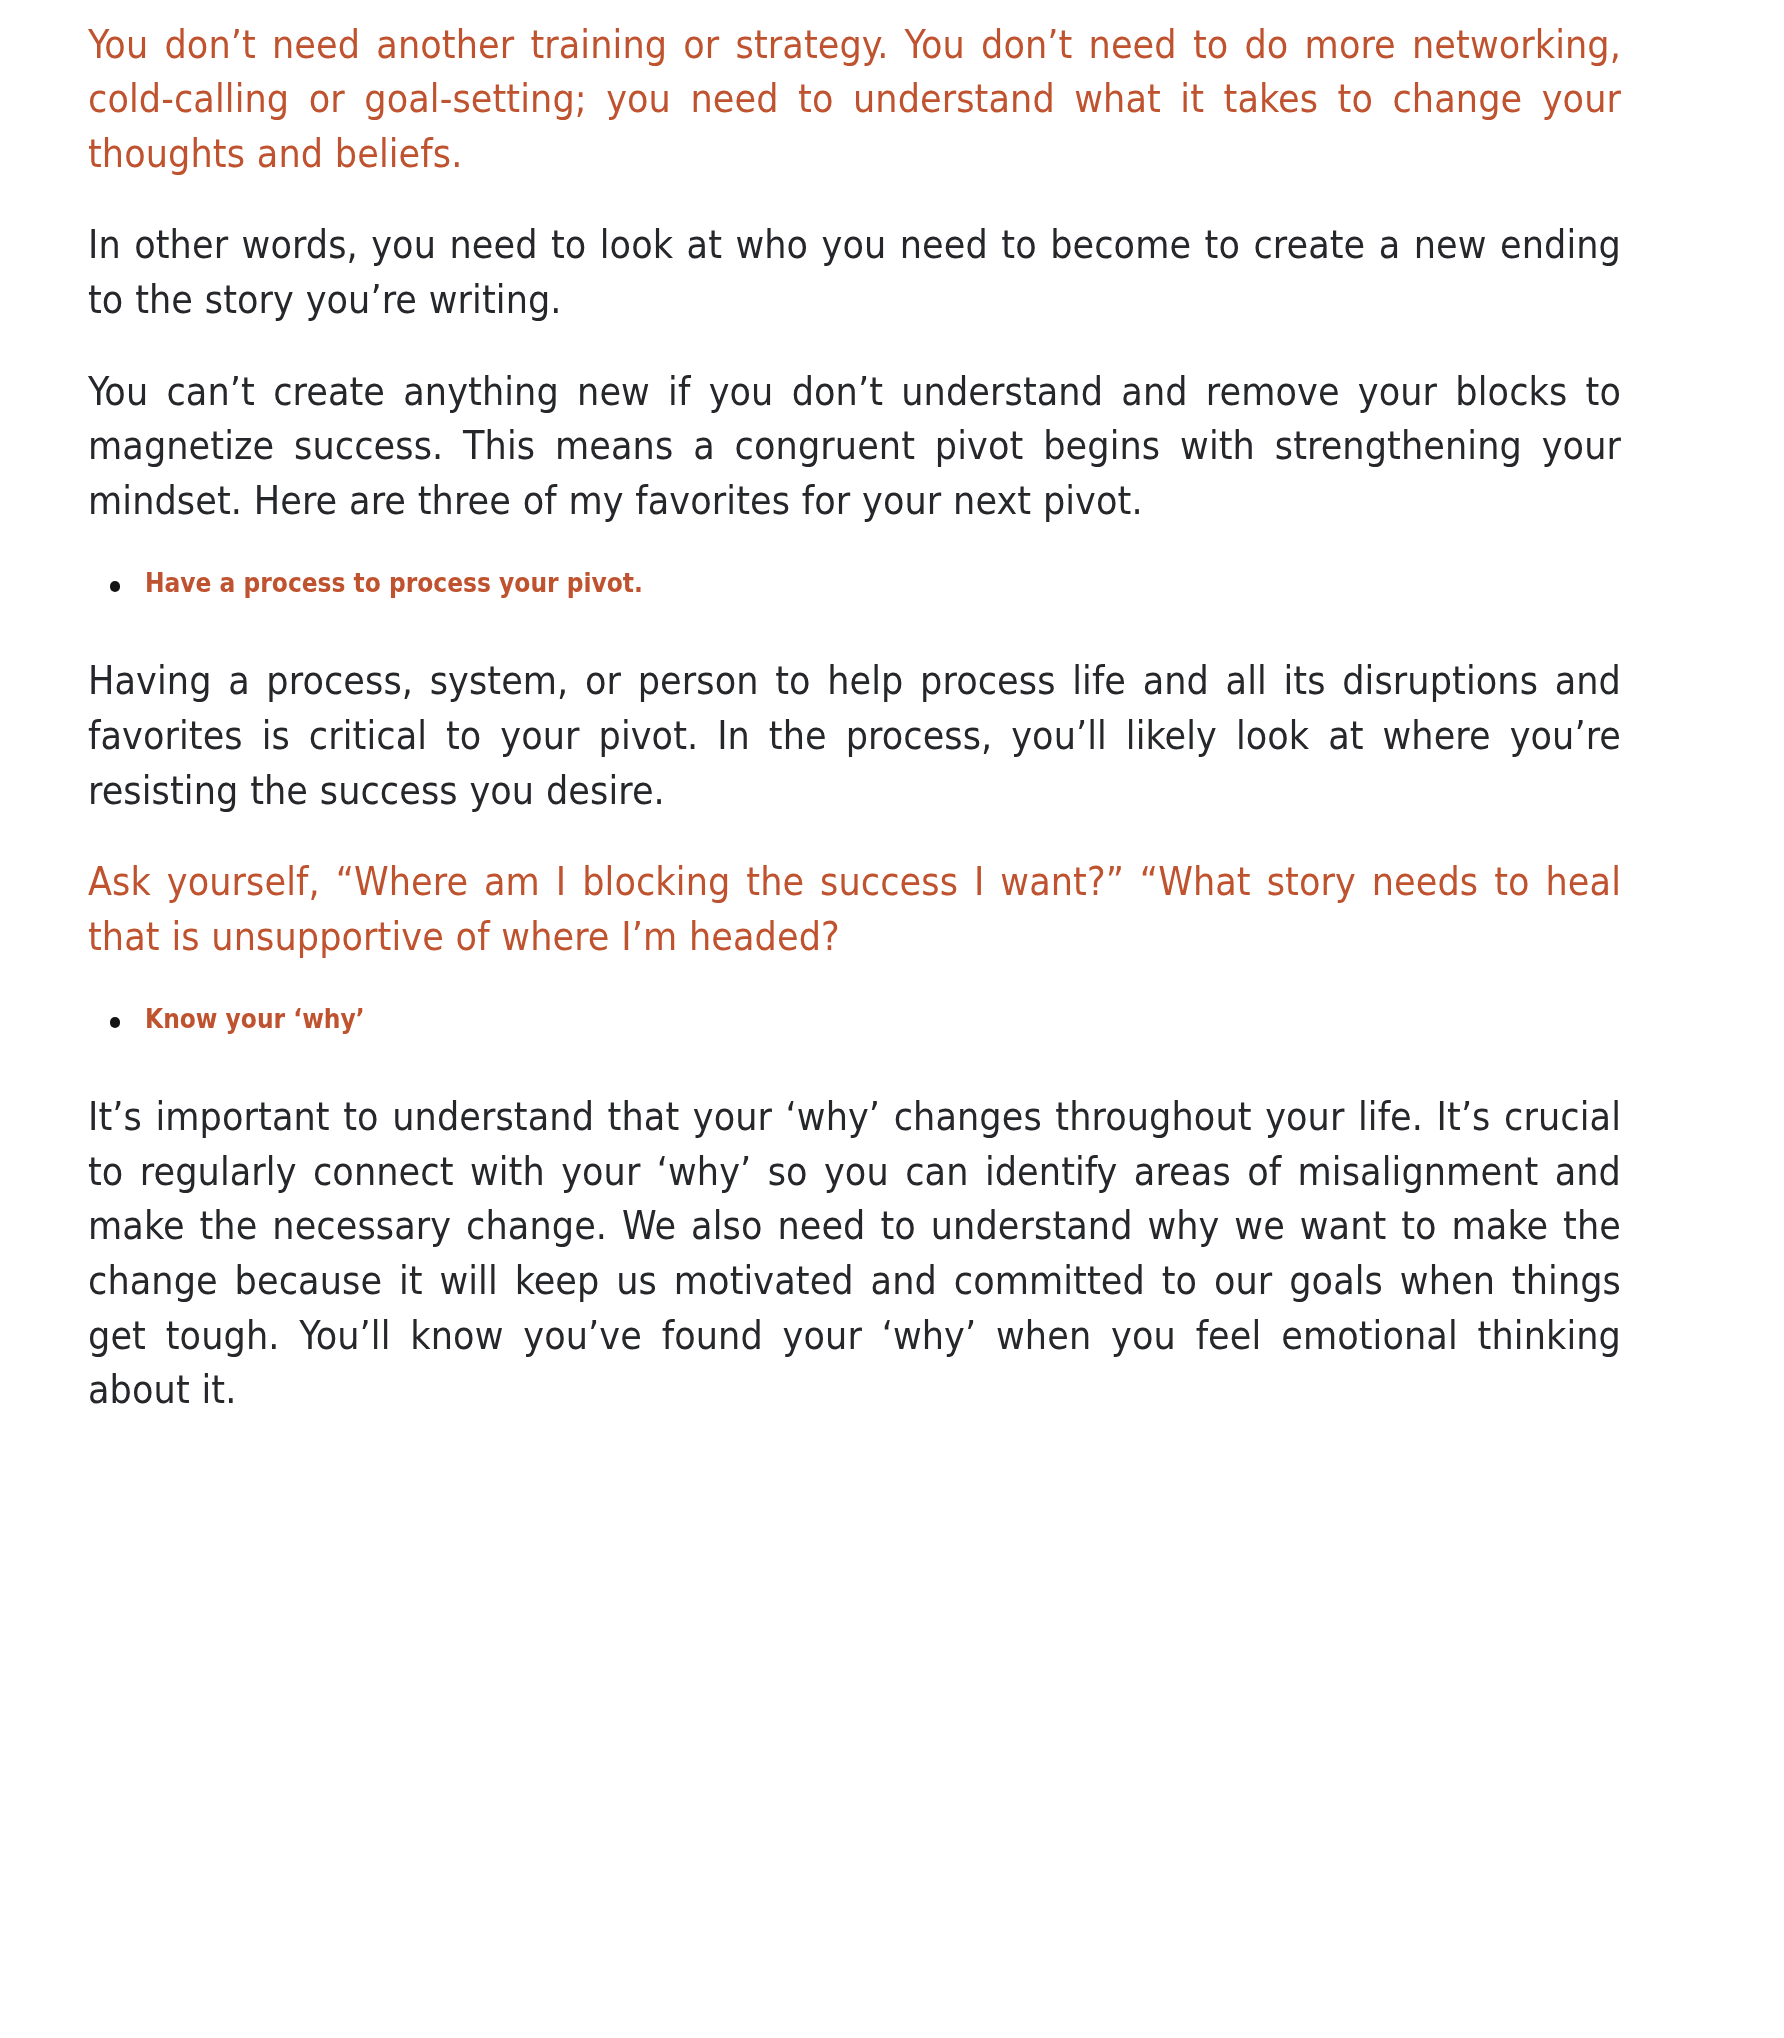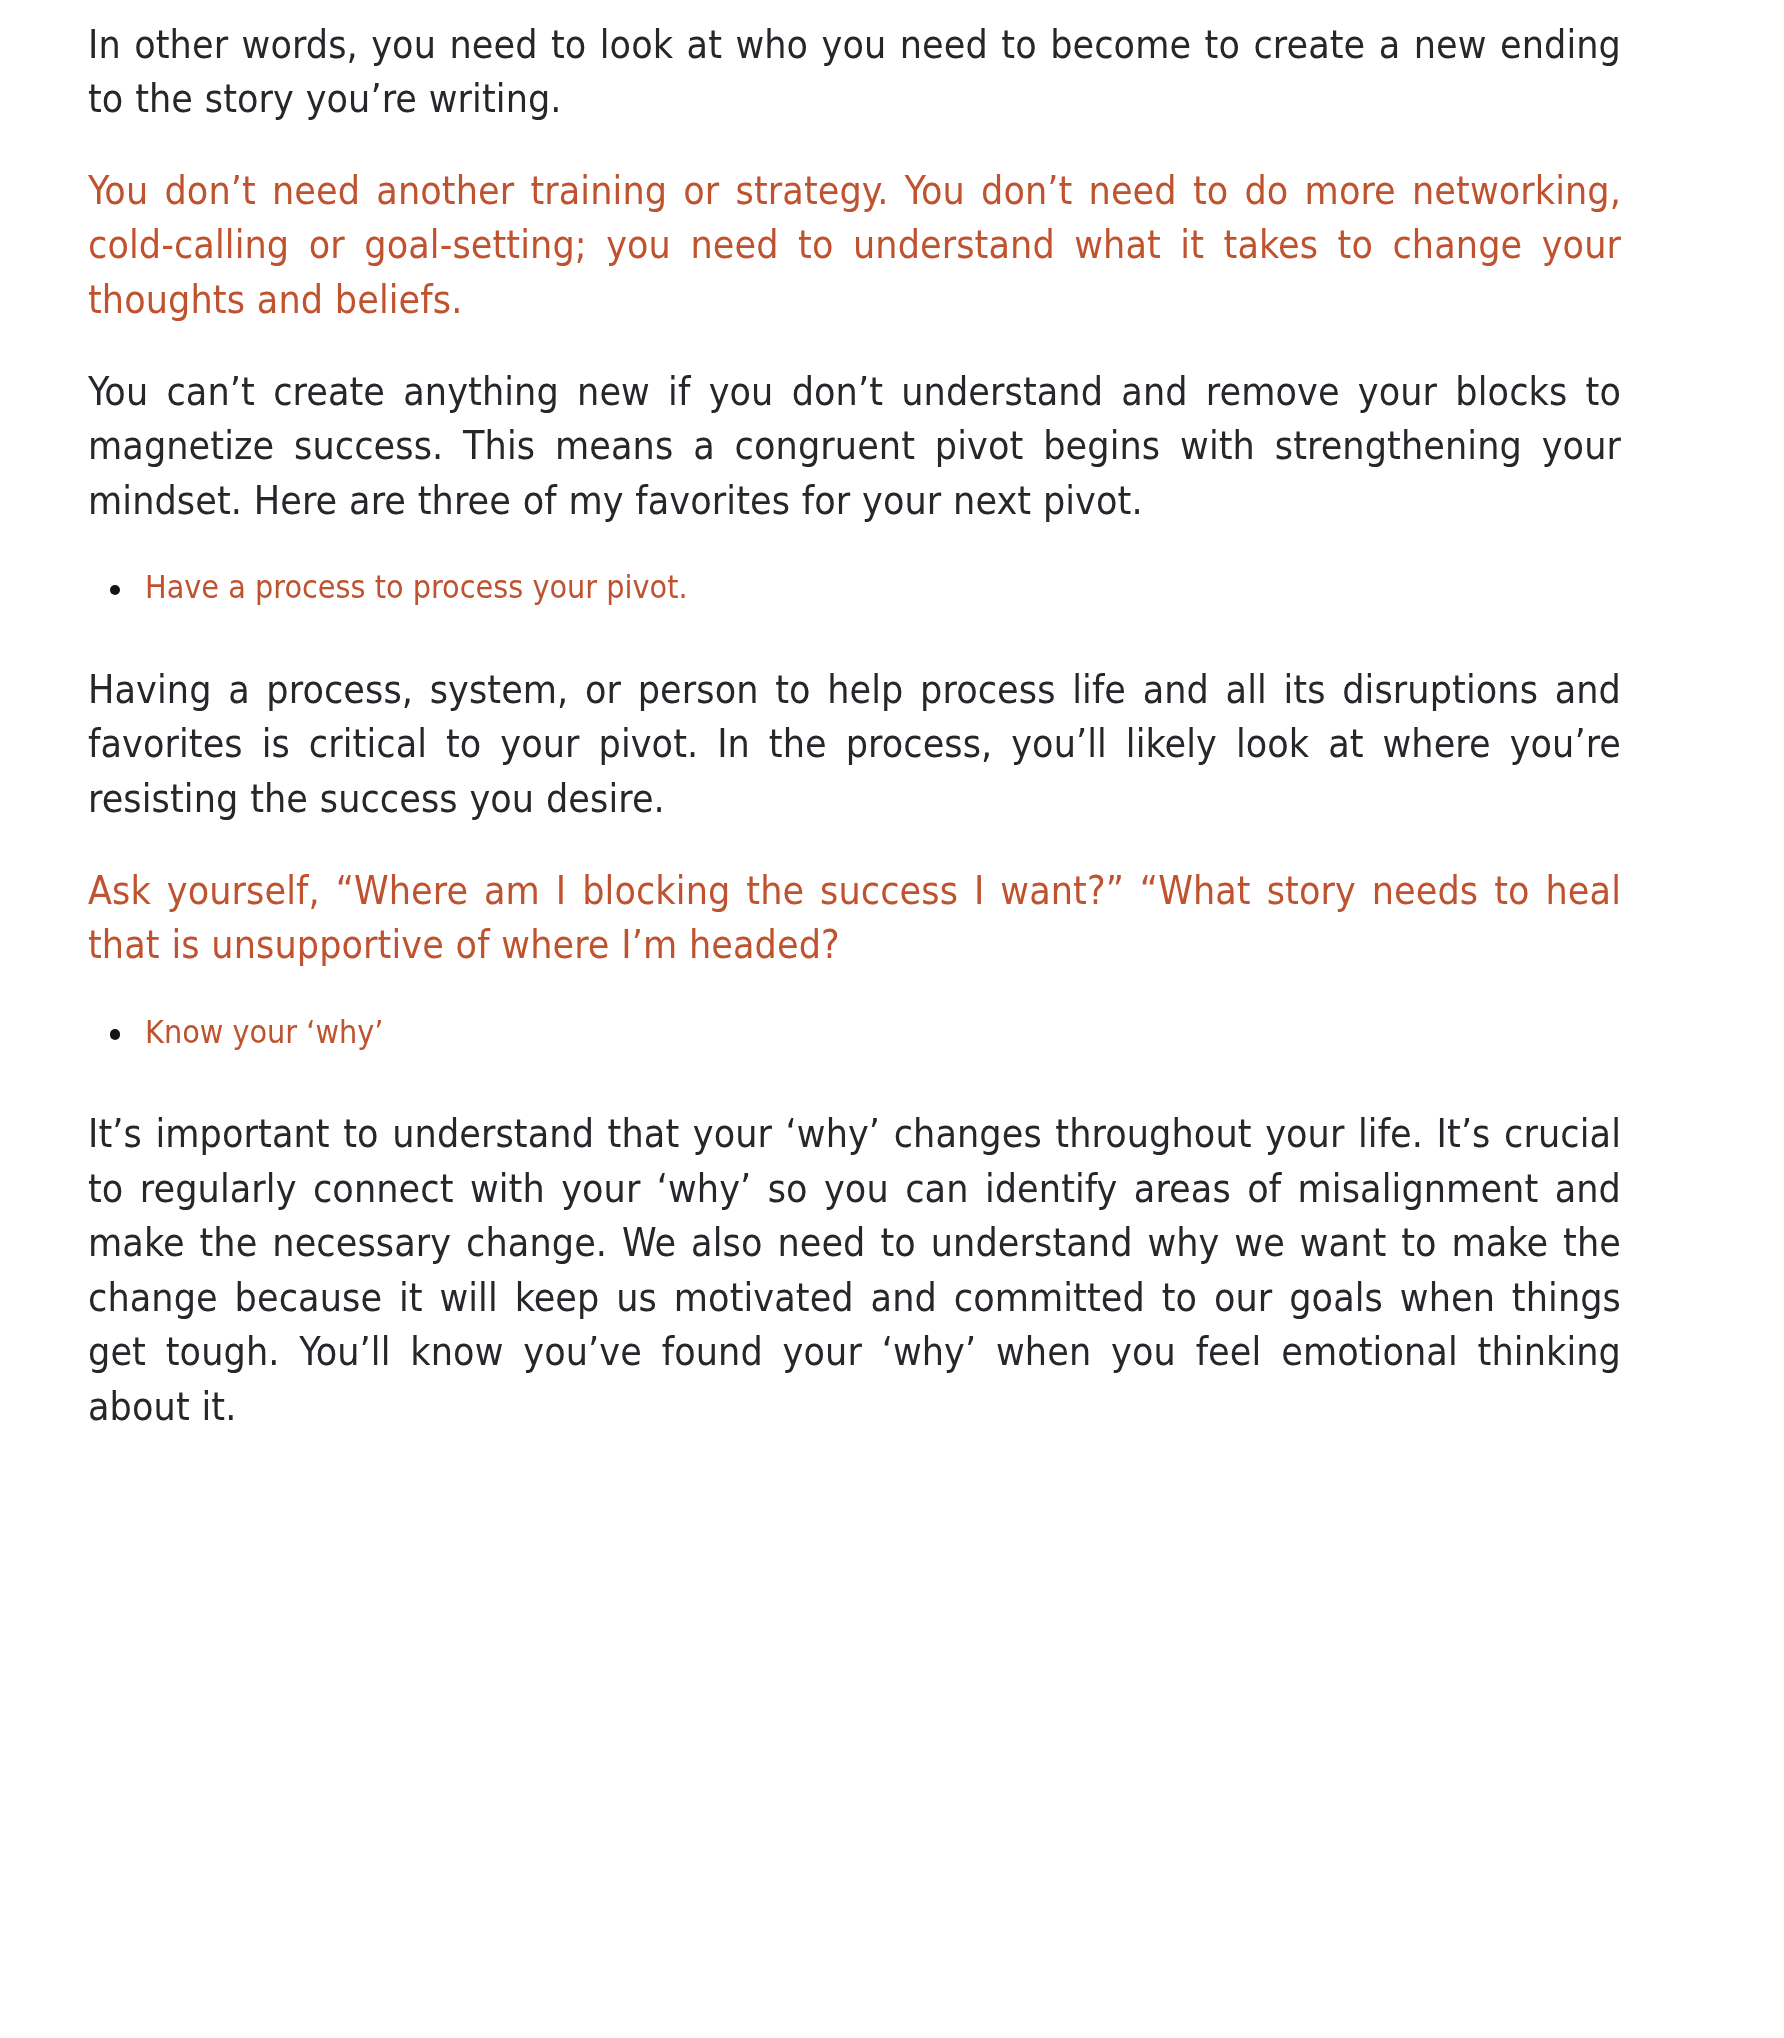--- a/index.html
+++ b/index.html
@@ -33,46 +33,46 @@
 
   ul.bullets {
     list-style: none;
     margin: 0 0 37px 0;
     padding: 0;
   }
   ul.bullets li {
     position: relative;
     margin: 0;
     padding-left: 57px;
-    font-size: 32px;
+    font-size: 26px;
     line-height: 1.40;
-    font-weight: 400;
+    font-weight: 700;
     color: #C0532F;
     text-align: left;
   }
   ul.bullets li::before {
     content: "";
     position: absolute;
     left: 21.5px;
     top: 0.60em;
     width: 10.7px;
     height: 10.7px;
     border-radius: 50%;
     background: #141414;
   }
   .spacer-lg { height: 15.6px; }
 </style>
 </head>
 <body>
 
 <main class="article">
 
+  <p class="para accent">You don’t need another training or strategy. You don’t need to do more networking, cold-calling or goal-setting; you need to understand what it takes to change your thoughts and beliefs.</p>
+
   <p class="para body">In other words, you need to look at who you need to become to create a new ending to the story you’re writing.</p>
-
-  <p class="para accent">You don’t need another training or strategy. You don’t need to do more networking, cold-calling or goal-setting; you need to understand what it takes to change your thoughts and beliefs.</p>
 
   <p class="para body">You can’t create anything new if you don’t understand and remove your blocks to magnetize success. This means a congruent pivot begins with strengthening your mindset. Here are three of my favorites for your next pivot.</p>
 
   <ul class="bullets">
     <li>Have a process to process your pivot.</li>
   </ul>
 
   <div class="spacer-lg"></div>
 
   <p class="para body">Having a process, system, or person to help process life and all its disruptions and favorites is critical to your pivot. In the process, you’ll likely look at where you’re resisting the success you desire.</p>

